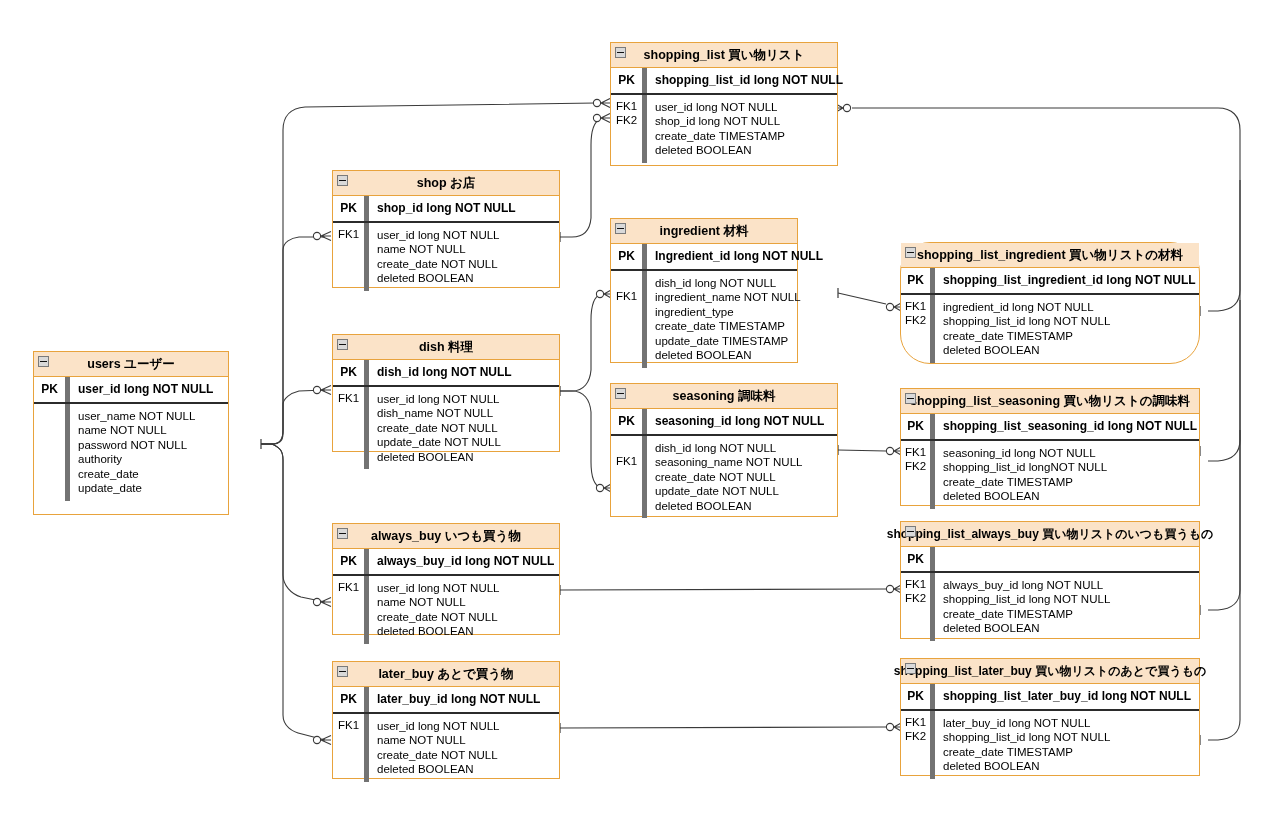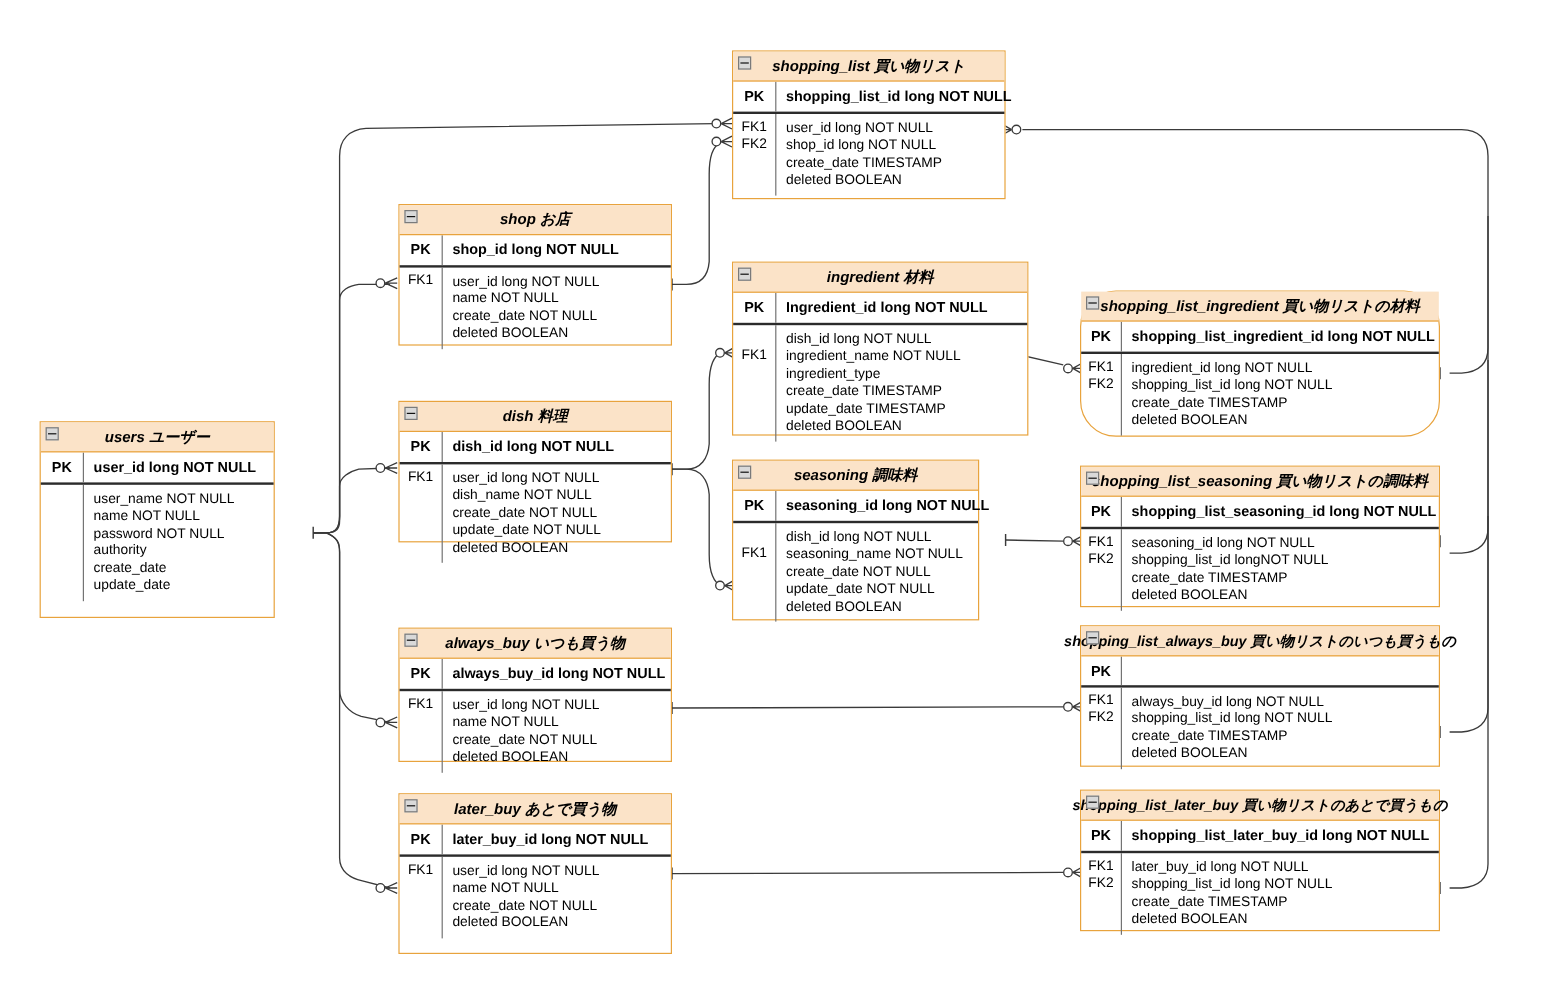--- a/index.html
+++ b/index.html
@@ -21,21 +21,20 @@
   .ent-title{
     position:relative;
     background:#fbe3c8;
     border-bottom:1px solid #e8a33d;
     height:25px;
     display:flex;align-items:center;justify-content:center;
     font-size:12.5px;font-weight:bold;
     letter-spacing:0px;
     white-space:nowrap;
     box-sizing:border-box;
-    font-style:italic;
   }
   .collapse-icon{
     position:absolute;left:4px;top:4px;
     width:11px;height:11px;
     background:#d9d9d9;
     border:1px solid #7a7a7a;
     box-sizing:border-box;
   }
   .collapse-icon::after{
     content:"";position:absolute;left:1px;top:4px;width:7px;height:1px;background:#111;
@@ -44,21 +43,21 @@
     display:flex;
     border-bottom:2px solid #2b2b2b;
     box-sizing:border-box;
   }
   .ent-body{
     display:flex;
     box-sizing:border-box;
   }
   .keycol{
     width:36px;flex:0 0 36px;
-    border-right:1px solid #737373;
+    border-right:5px solid #737373;
     box-sizing:border-box;
     padding:4px 0 4px 0;
     display:flex;flex-direction:column;align-items:center;
     font-size:11.5px;line-height:14.5px;
   }
   .ent-pk .keycol{font-weight:bold;font-size:12px;padding-top:5px;}
   .wide .keycol{width:34px;flex:0 0 34px;}
   .fieldcol{
     flex:1 1 auto;
     padding:5px 6px 5px 8px;
@@ -225,21 +224,21 @@
       </span>
       <span class="fieldcol">
         <span class="field">user_id long NOT NULL</span>
         <span class="field">name NOT NULL</span>
         <span class="field">create_date NOT NULL</span>
         <span class="field">deleted BOOLEAN</span>
       </span>
     </div>
   </div>
 
-  <div class="entity" id="e-ingredient" style="left:610px;top:218px;width:247px;height:145px;">
+  <div class="entity" id="e-ingredient" style="left:610px;top:218px;width:188px;height:145px;">
     <div class="ent-title">
       <span class="collapse-icon"></span>
       <span>ingredient   材料</span>
     </div>
     <div class="ent-pk">
       <span class="keycol">PK</span>
       <span class="fieldcol">Ingredient_id long NOT NULL</span>
     </div>
     <div class="ent-body">
       <span class="keycol">
@@ -320,21 +319,21 @@
       <span class="fieldcol">
         <span class="field">user_id long NOT NULL</span>
         <span class="field">dish_name NOT NULL</span>
         <span class="field">create_date NOT NULL</span>
         <span class="field">update_date NOT NULL</span>
         <span class="field">deleted BOOLEAN</span>
       </span>
     </div>
   </div>
 
-  <div class="entity" id="e-seasoning" style="left:610px;top:383px;width:206px;height:134px;">
+  <div class="entity" id="e-seasoning" style="left:610px;top:383px;width:228px;height:134px;">
     <div class="ent-title">
       <span class="collapse-icon"></span>
       <span>seasoning   調味料</span>
     </div>
     <div class="ent-pk">
       <span class="keycol">PK</span>
       <span class="fieldcol">seasoning_id long NOT NULL</span>
     </div>
     <div class="ent-body">
       <span class="keycol">
@@ -412,21 +411,21 @@
       </span>
       <span class="fieldcol">
         <span class="field">always_buy_id long NOT NULL</span>
         <span class="field">shopping_list_id long NOT NULL</span>
         <span class="field">create_date TIMESTAMP</span>
         <span class="field">deleted BOOLEAN</span>
       </span>
     </div>
   </div>
 
-  <div class="entity" id="e-later_buy" style="left:332px;top:661px;width:228px;height:134px;">
+  <div class="entity" id="e-later_buy" style="left:332px;top:661px;width:228px;height:118px;">
     <div class="ent-title">
       <span class="collapse-icon"></span>
       <span>later_buy あとで買う物</span>
     </div>
     <div class="ent-pk">
       <span class="keycol">PK</span>
       <span class="fieldcol">later_buy_id long NOT NULL</span>
     </div>
     <div class="ent-body">
       <span class="keycol">

